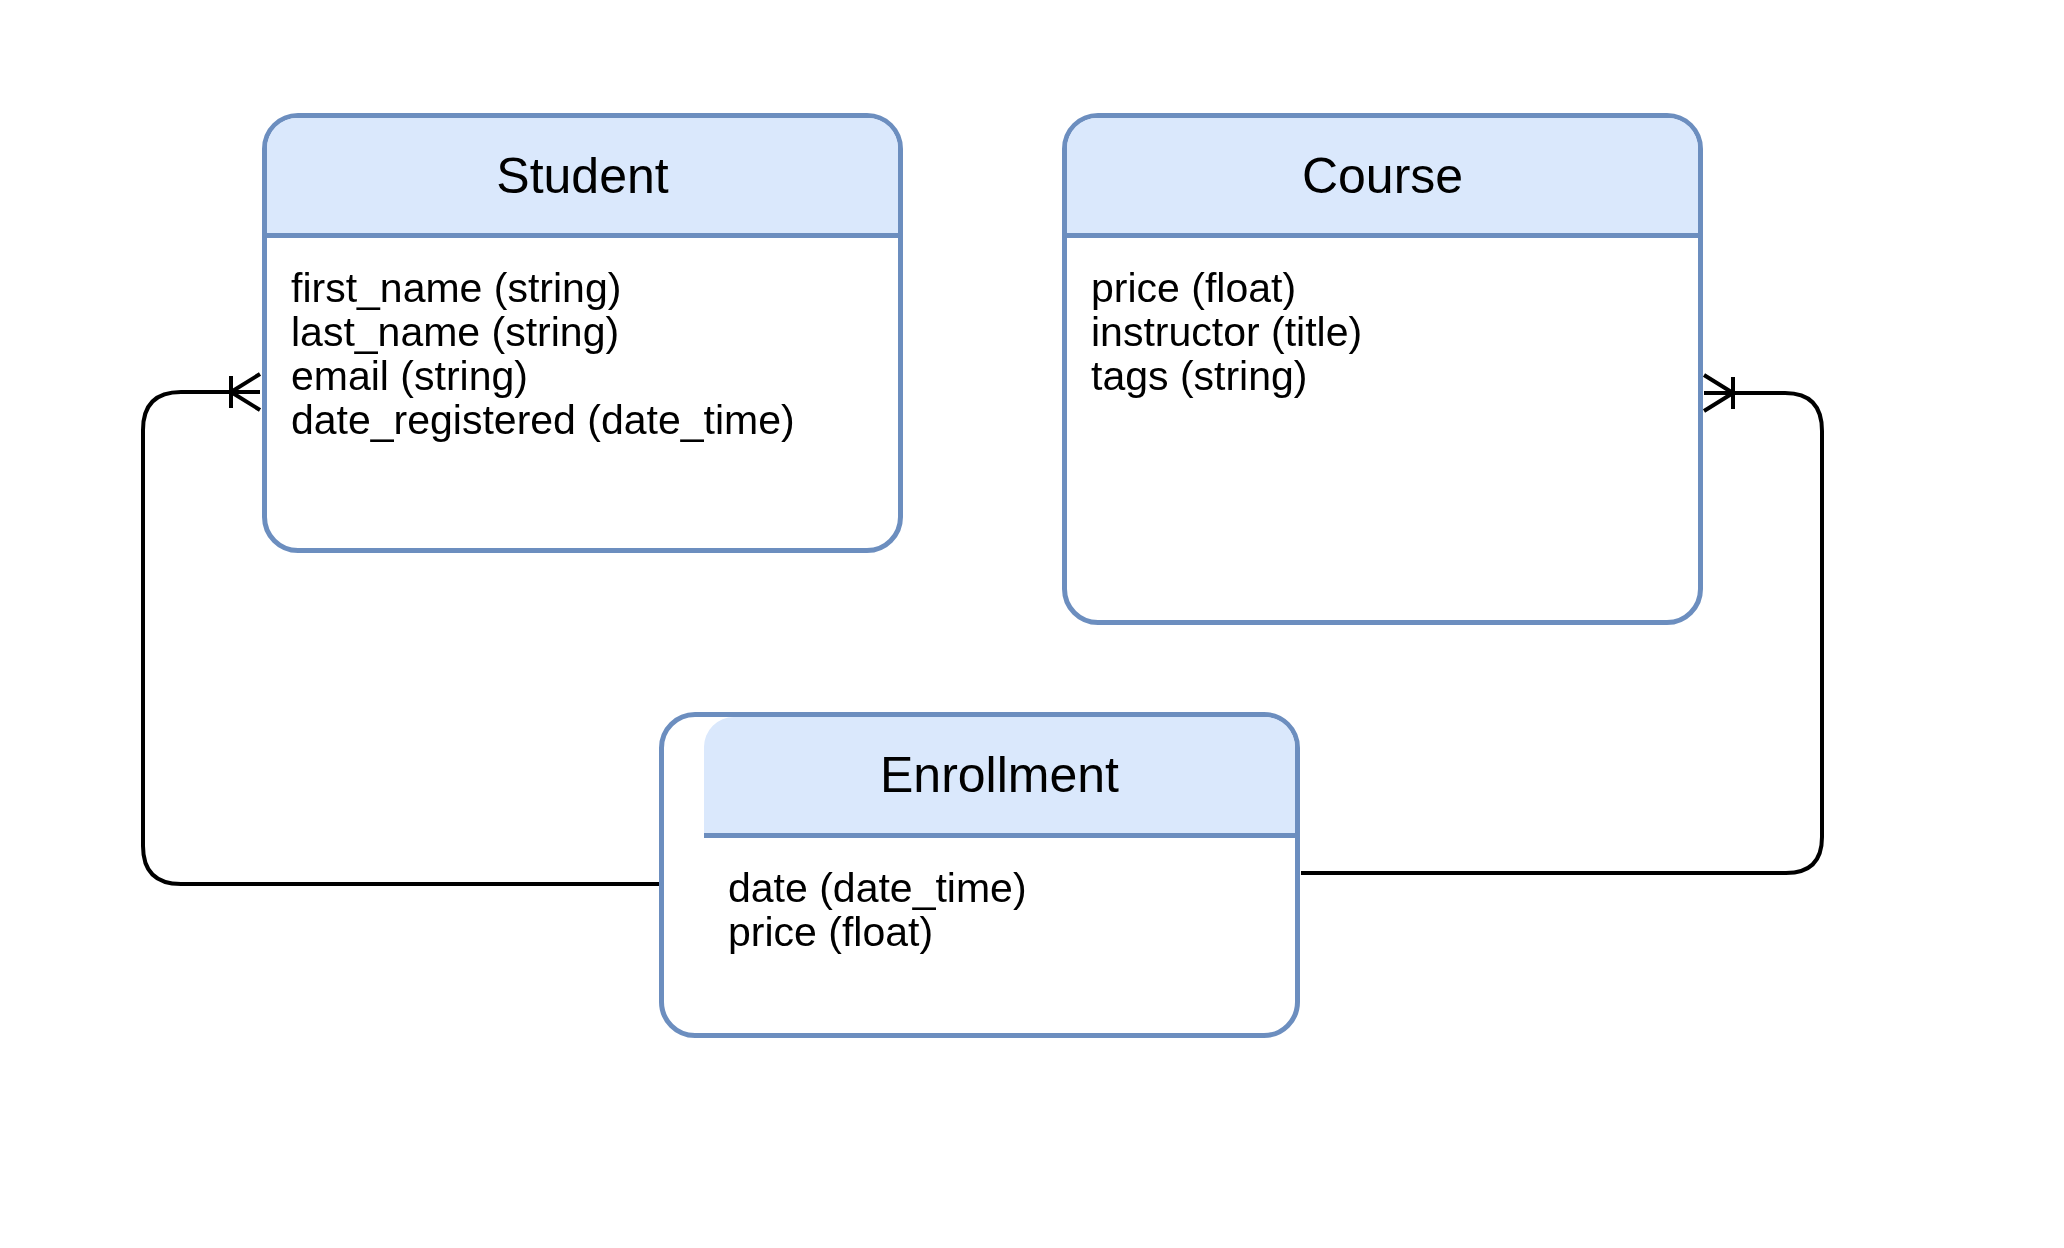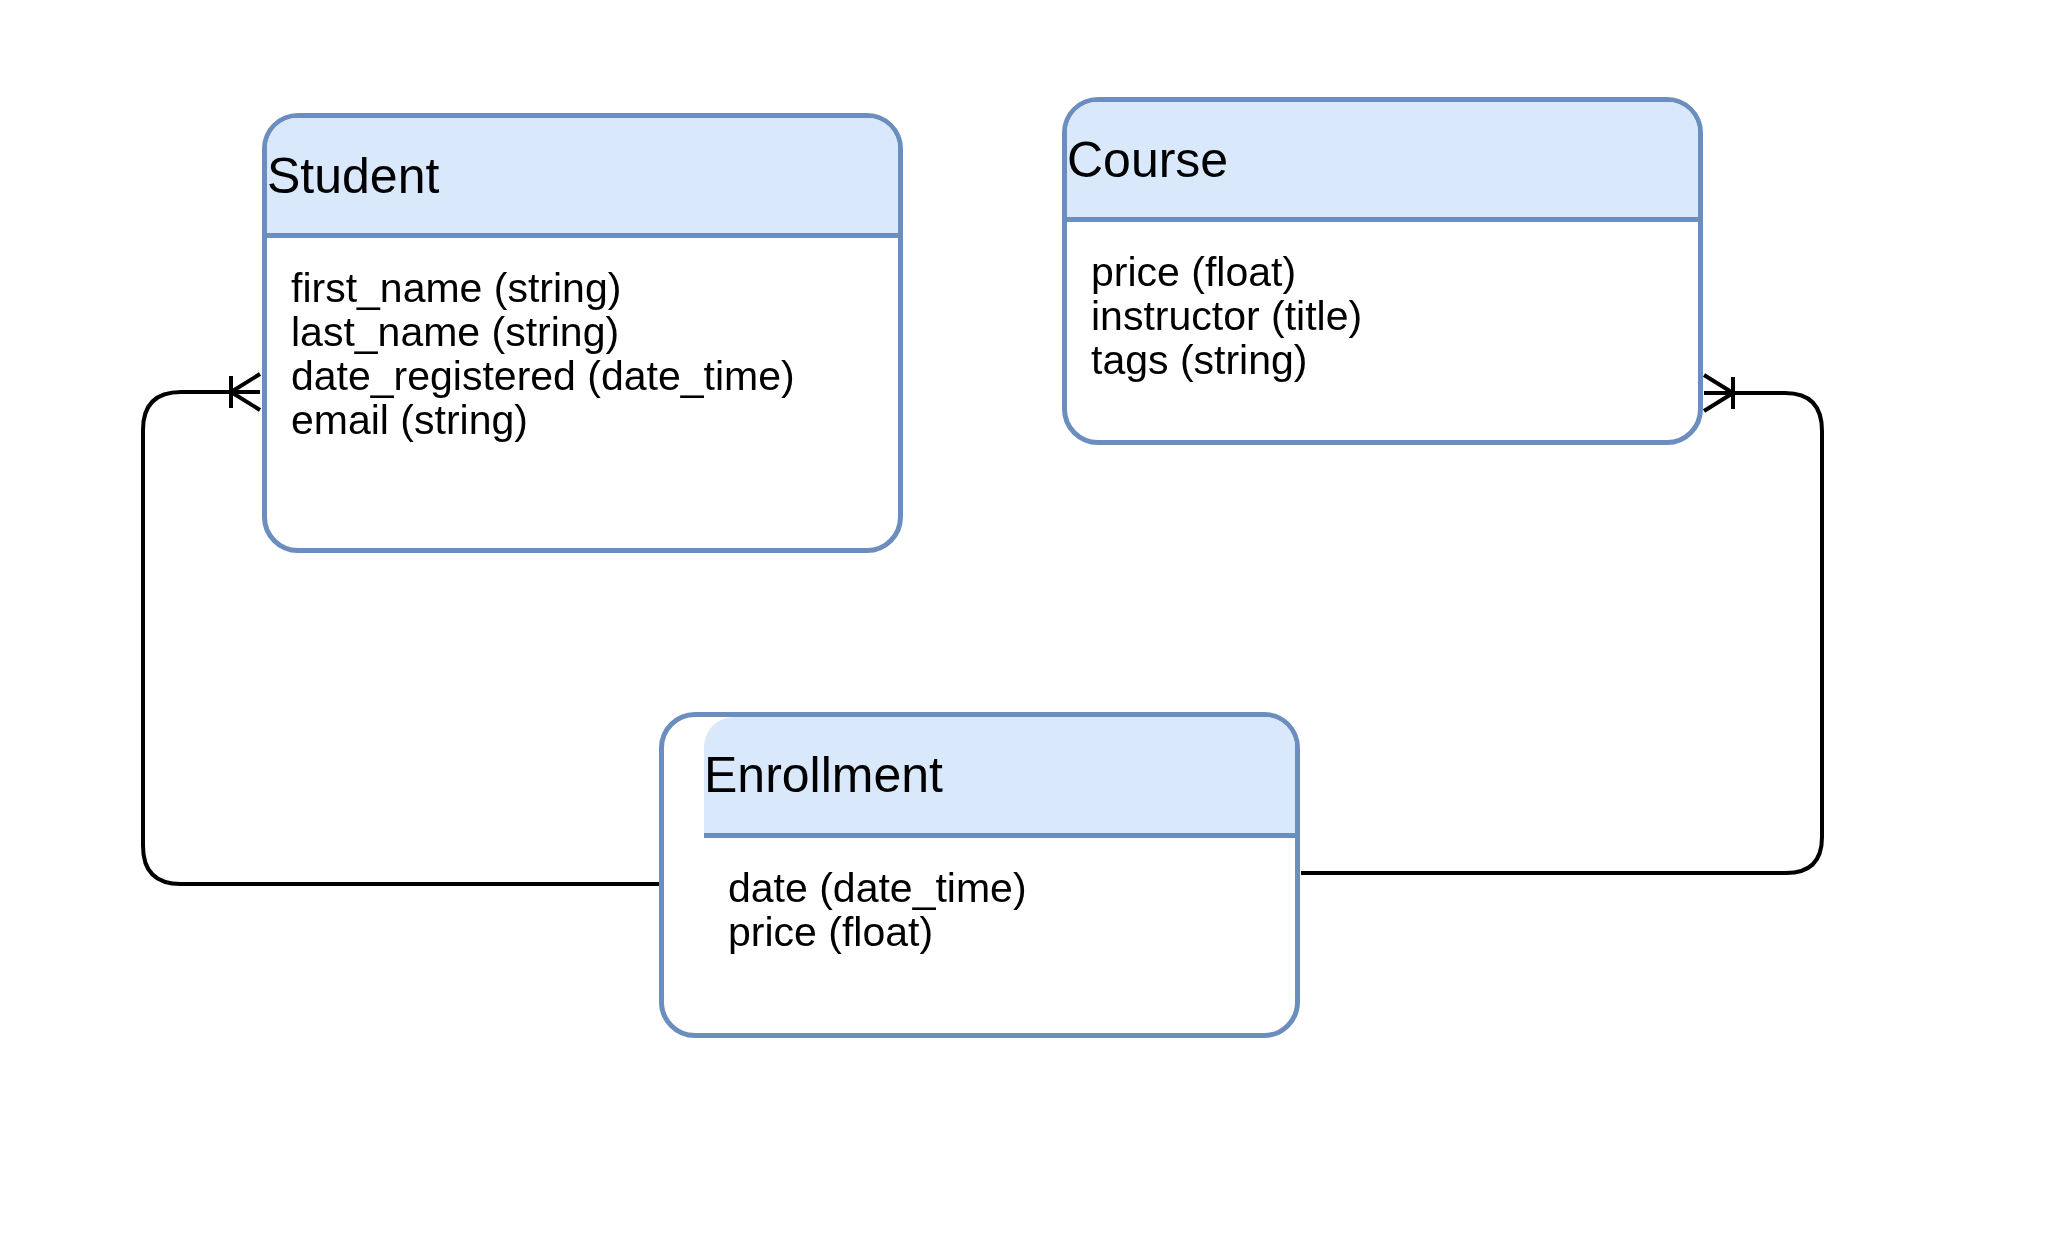--- a/index.html
+++ b/index.html
@@ -31,40 +31,41 @@
     border-radius: 36px;
   }
   .entity-header {
     box-sizing: border-box;
     width: 100%;
     background: #dae8fc;
     border-bottom: 5px solid #6c8ebf;
     border-radius: 30px 30px 0 0;
     display: flex;
     align-items: center;
+    justify-content: center;
   }
   .entity-title {
     font-size: 50px;
     line-height: 1;
     color: #000000;
     white-space: nowrap;
   }
   .entity-body {
     padding: 28px 12px 0 24px;
     font-size: 41px;
     line-height: 44px;
     color: #000000;
   }
   .field {
     white-space: nowrap;
   }
   
   #entity-student    { left: 262px;  top: 113px; width: 641px; height: 440px; }
   #entity-student .entity-header    { height: 120px; }
-  #entity-course     { left: 1062px; top: 97px; width: 641px; height: 348px; }
+  #entity-course     { left: 1062px; top: 113px; width: 641px; height: 512px; }
   #entity-course .entity-header     { height: 120px; }
   #entity-enrollment { left: 659px;  top: 712px; width: 641px; height: 326px; padding-left: 40px; }
   #entity-enrollment .entity-header { height: 121px; }
 </style>
 </head>
 <body>
 
 <div class="canvas">
 
   <svg class="connector-layer" width="2064" height="1248" viewBox="0 0 2064 1248">
@@ -80,22 +81,22 @@
     </g>
   </svg>
 
   <div class="entity" id="entity-student">
     <div class="entity-header">
       <span class="entity-title">Student</span>
     </div>
     <div class="entity-body">
       <div class="field">first_name (string)</div>
       <div class="field">last_name (string)</div>
+      <div class="field">email (string)</div>
       <div class="field">date_registered (date_time)</div>
-      <div class="field">email (string)</div>
     </div>
   </div>
 
   <div class="entity" id="entity-course">
     <div class="entity-header">
       <span class="entity-title">Course</span>
     </div>
     <div class="entity-body">
       <div class="field">price (float)</div>
       <div class="field">instructor (title)</div>

